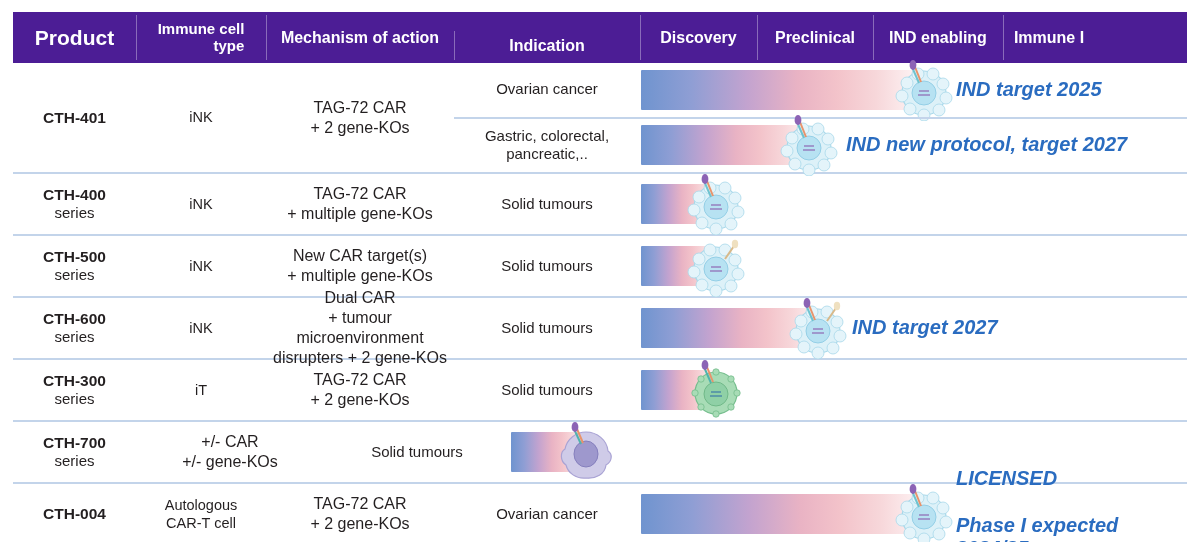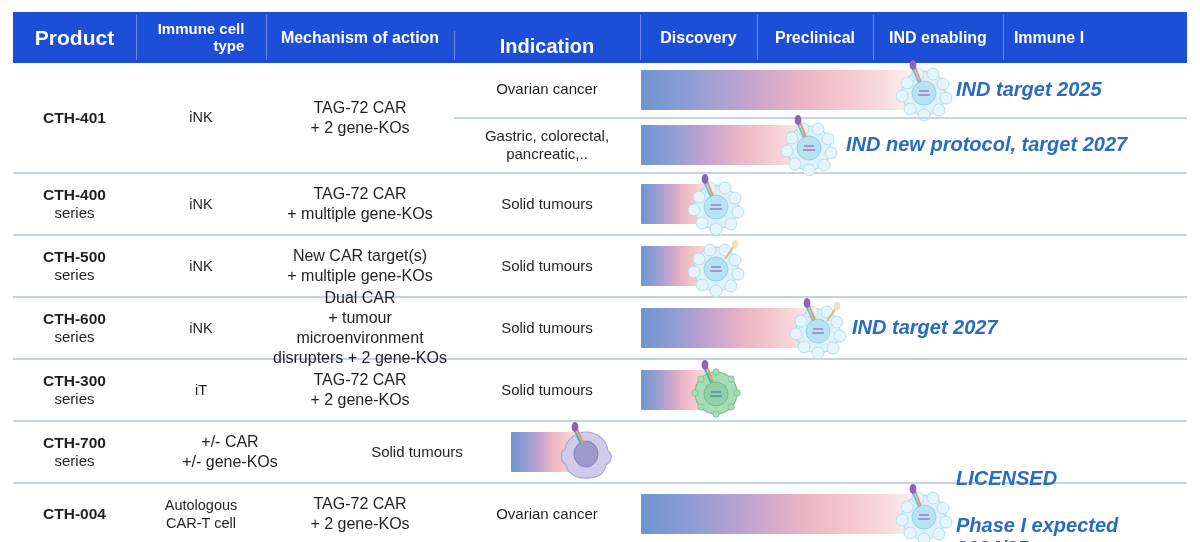--- a/index.html
+++ b/index.html
@@ -21,21 +21,21 @@
     height: 542px;
   }
 
   
   .header-row {
     position: absolute;
     left: 13px;
     top: 12px;
     width: 1174px;
     height: 51px;
-    background: #1d4ed8;
+    background: #4c1d95;
     display: flex;
     align-items: stretch;
   }
   .hcell {
     display: flex;
     align-items: center;
     justify-content: center;
     color: #ffffff;
     font-weight: bold;
     text-align: center;
@@ -48,21 +48,21 @@
     position: absolute;
     left: 0;
     top: 3px;
     bottom: 3px;
     width: 1px;
     background: rgba(255,255,255,0.35);
   }
   .hcell.product   { width: 123px; font-size: 21px; }
   .hcell.celltype  { width: 130px; font-size: 15px; text-align: right; }
   .hcell.moa       { width: 188px; font-size: 16px; }
-  .hcell.indication{ width: 186px; font-size: 20px; margin-top: 16px; }
+  .hcell.indication{ width: 186px; font-size: 16px; margin-top: 16px; }
   .hcell.discovery { width: 117px; font-size: 16px; }
   .hcell.preclin   { width: 116px; font-size: 16px; }
   .hcell.ind       { width: 130px; font-size: 16px; }
   .hcell.ph1       { width: 92px;  font-size: 16px; }
   .hcell.ph2       { width: 92px;  font-size: 16px; }
 
   
   .rows {
     position: absolute;
     left: 13px;

